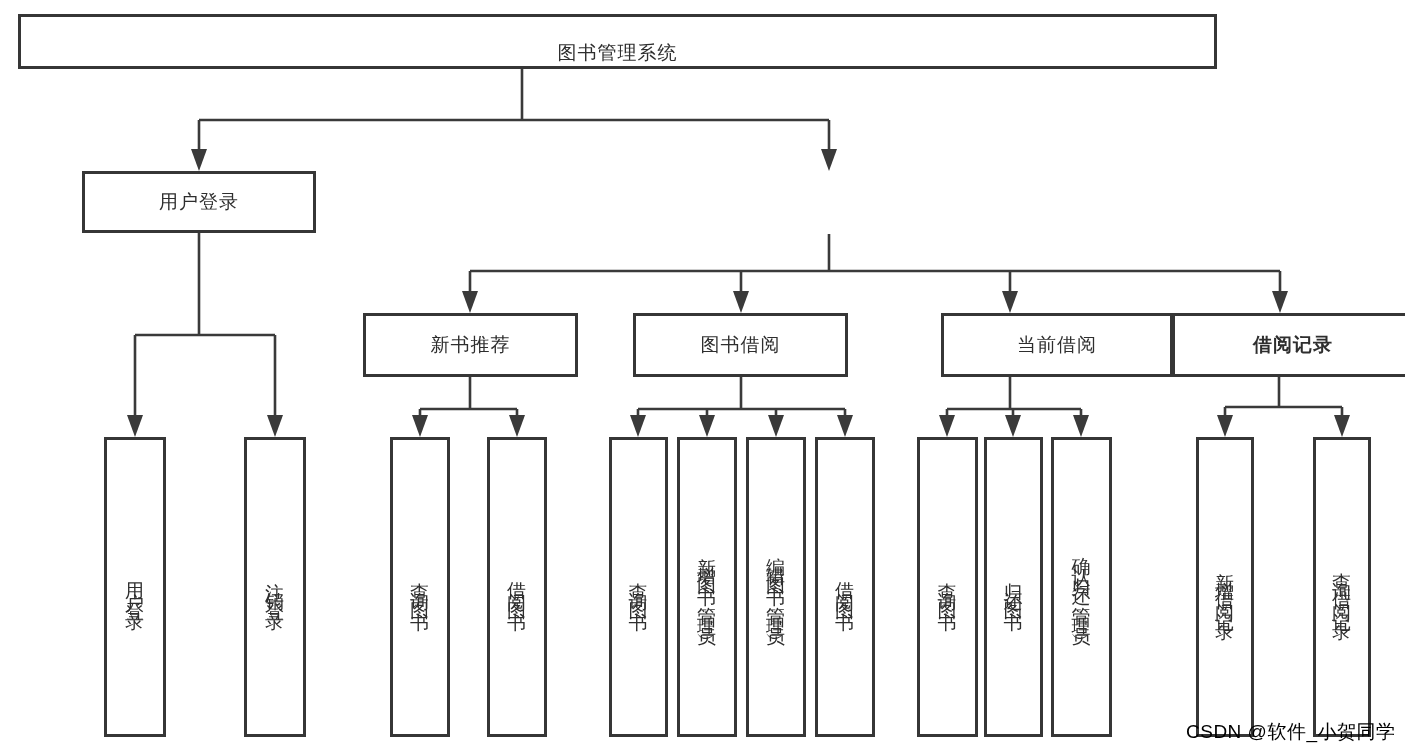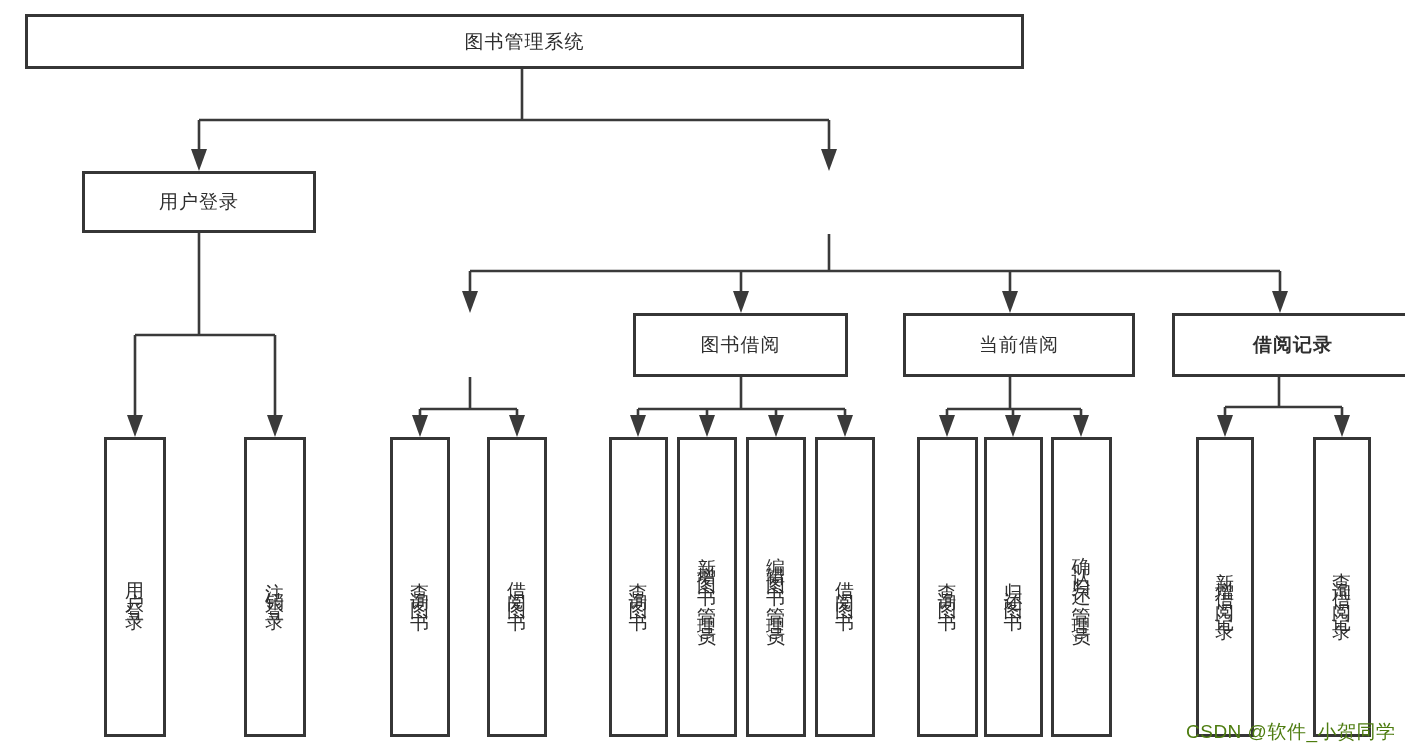--- a/index.html
+++ b/index.html
@@ -35,28 +35,28 @@
     letter-spacing: 1px;
     white-space: nowrap;
   }
   .node .vtext {
     writing-mode: vertical-rl;
     letter-spacing: 10px;
     line-height: 1;
     white-space: nowrap;
   }
   
-  .n-root     { left: 25px;  top: 14px;  width: 999px; height: 55px; }
+  .n-root     { left: 18px;  top: 14px;  width: 1199px; height: 55px; align-items: flex-end; }
   
   .n-user     { left: 82px;  top: 171px; width: 234px; height: 62px; }
   .n-mgmt     { left: 712px; top: 171px; width: 234px; height: 62px; }
   
   .n-newrec   { left: 363px;  top: 313px; width: 215px; height: 64px; }
   .n-borrow   { left: 633px;  top: 313px; width: 215px; height: 64px; text-align: center; }
-  .n-current  { left: 903px;  top: 313px; width: 232px; height: 64px; }
+  .n-current  { left: 941px;  top: 313px; width: 232px; height: 64px; }
   .n-records  { left: 1172px; top: 313px; width: 242px; height: 64px; font-weight: bold; }
   
   .tall { top: 437px; height: 300px; }
   .n-a1 { left: 104px;  width: 62px; }
   .n-a2 { left: 244px;  width: 62px; }
   .n-b1 { left: 390px;  width: 60px; }
   .n-b2 { left: 487px;  width: 60px; }
   .n-c1 { left: 609px;  width: 59px; }
   .n-c2 { left: 677px;  width: 60px; }
   .n-c3 { left: 746px;  width: 60px; }
@@ -65,21 +65,21 @@
   .n-d2 { left: 984px;  width: 59px; }
   .n-d3 { left: 1051px; width: 61px; }
   .n-e1 { left: 1196px; width: 58px; }
   .n-e2 { left: 1313px; width: 58px; }
   
   .watermark {
     position: absolute;
     left: 1186px;
     top: 719px;
     font-size: 19px;
-    color: #4d7c0f;
+    color: #000000;
     letter-spacing: 0.5px;
     white-space: nowrap;
     z-index: 5;
   }
 </style>
 </head>
 <body>
 
 <div id="canvas">
 
@@ -124,20 +124,23 @@
   </svg>
 
   <div class="node n-root">
     <span>图书管理系统</span>
   </div>
 
   <div class="node n-user">
     <span>用户登录</span>
   </div>
 
+  <div class="node n-newrec">
+    <span>新书推荐</span>
+  </div>
   <div class="node n-borrow">
     <span>图书借阅</span>
   </div>
   <div class="node n-current">
     <span>当前借阅</span>
   </div>
   <div class="node n-records">
     <span>借阅记录</span>
   </div>
 

